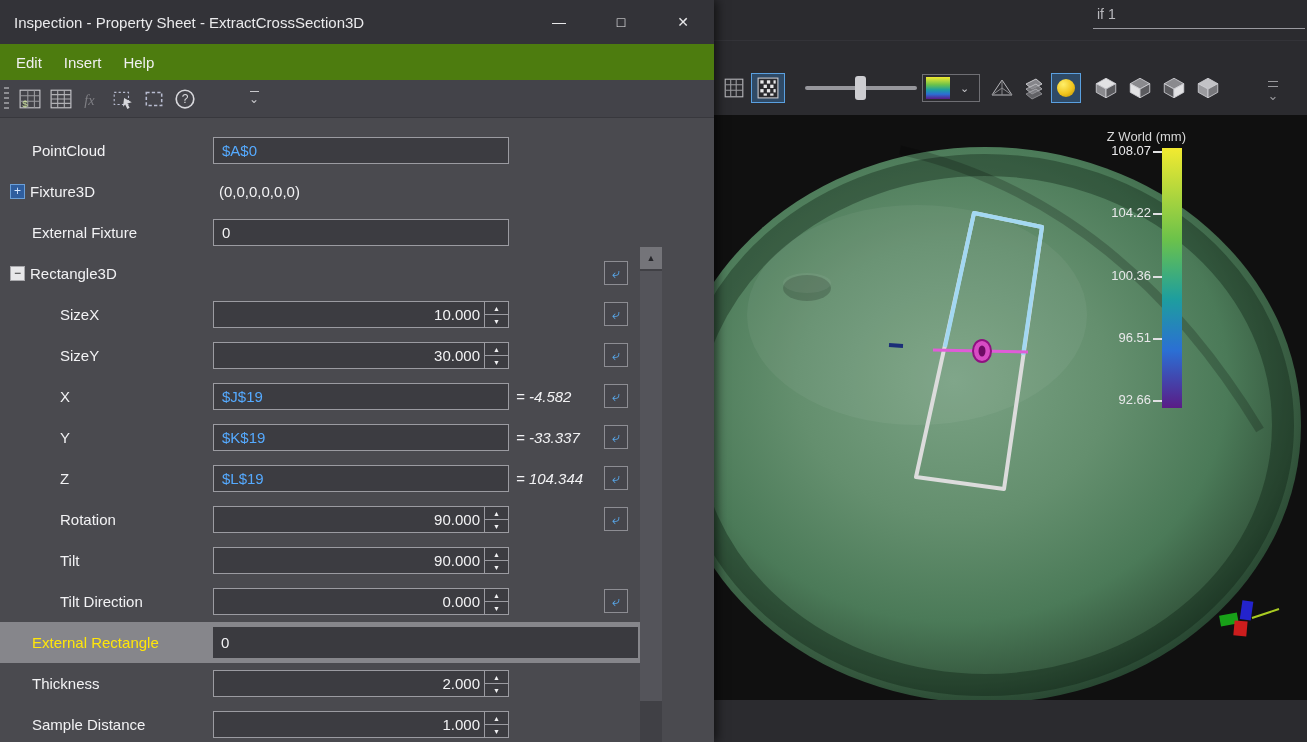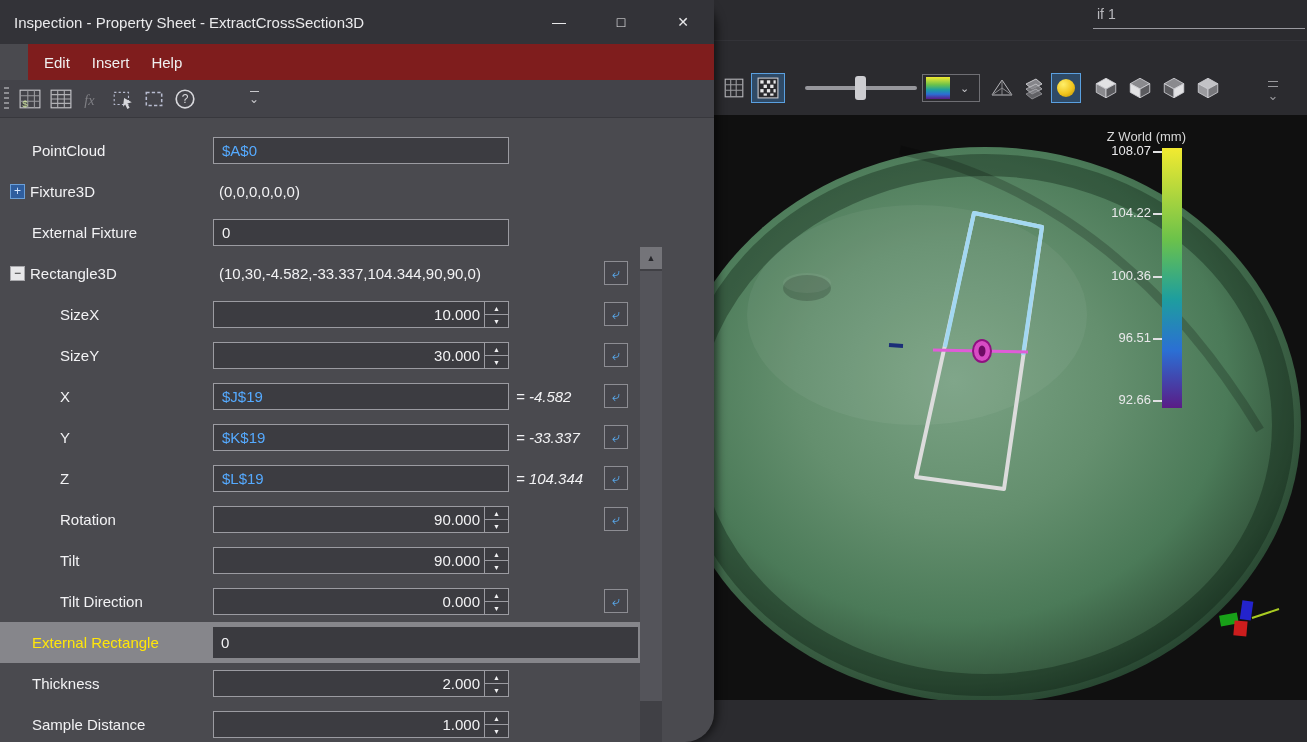--- a/index.html
+++ b/index.html
@@ -33,28 +33,28 @@
   .legend-title { position:absolute; right:50px; top:14px; color:#d8d8d8; font-size:13px; }
   .legend-bar { position:absolute; right:54px; top:33px; width:20px; height:260px; }
   .legend-tick-label { position:absolute; right:85px; color:#e8e8ea; font-size:13px; }
   .legend-tick-dash { position:absolute; right:74px; width:9px; height:2px; background:#e0e0e2; }
   .rp-statusbar { position:absolute; bottom:0; left:0; right:0; height:42px; background:#2b2b2f; }
   .status-divider { position:absolute; left:5px; top:10px; width:1px; height:22px; background:#cfcfd3; }
   .status-text { position:absolute; left:14px; top:0; line-height:42px; color:#eceCEE; color:#ececee; font-size:15px; }
 
   
   .ps-window { position:absolute; left:0; top:0; width:714px; height:742px; background:#4a4a4f;
-               box-shadow:3px 0 10px rgba(0,0,0,0.6);border-radius:29px; }
+               box-shadow:3px 0 10px rgba(0,0,0,0.6); }
   .ps-titlebar { height:44px; background:#333338; display:flex; align-items:center; }
   .ps-title { padding-left:14px; font-size:15px; color:#eaeaec; }
   .ps-winbtns { margin-left:auto; display:flex; height:100%; }
   .ps-winbtn { width:62px; height:100%; display:flex; align-items:center; justify-content:center;
                color:#e8e8ea; font-size:14px; }
-  .ps-menubar { height:36px; background:#7f1d1d; display:flex; align-items:center; padding-left:16px;
-                color:#f0f0f0; font-size:15px;margin-left:28px; }
+  .ps-menubar { height:36px; background:#4d7c0f; display:flex; align-items:center; padding-left:16px;
+                color:#f0f0f0; font-size:15px; }
   .menu-item { margin-right:22px; }
   .ps-toolbar { height:38px; background:#434349; display:flex; align-items:center; padding-left:4px;
                 border-bottom:1px solid #38383d; }
   .grip { width:5px; height:24px; margin-right:7px;
           background:repeating-linear-gradient(180deg,#8d8d92 0 2px,transparent 2px 5px); }
   .ps-icon { width:28px; height:28px; display:flex; align-items:center; justify-content:center; margin-right:3px; }
   .ps-overflow { margin-left:44px; color:#c8c8cc; font-size:12px; width:16px; text-align:center; }
   .ps-overflow::before { content:""; display:block; width:9px; margin:0 auto 0; border-top:1px solid #c8c8cc; }
 
   .ps-body { position:absolute; top:118px; bottom:0; left:0; width:667px; background:#4a4a4f; overflow:hidden; }
@@ -321,21 +321,20 @@
           </div>
           <div class="prop-row">
             <div class="prop-label indent-1">External Fixture</div>
             <div class="field">
               <span class="val">0</span>
             </div>
           </div>
           <div class="prop-row">
             <div class="expander minus">−</div>
             <div class="prop-label indent-0">Rectangle3D</div>
-            <div class="static-val">(10,30,-4.582,-33.337,104.344,90,90,0)</div>
             <div class="link-btn">⤶</div>
           </div>
           <div class="prop-row">
             <div class="prop-label indent-2">SizeX</div>
             <div class="field spinner">
               <span class="val">10.000</span>
               <div class="spin">
                 <div class="spin-btn up">▲</div>
                 <div class="spin-btn down">▼</div>
               </div>

